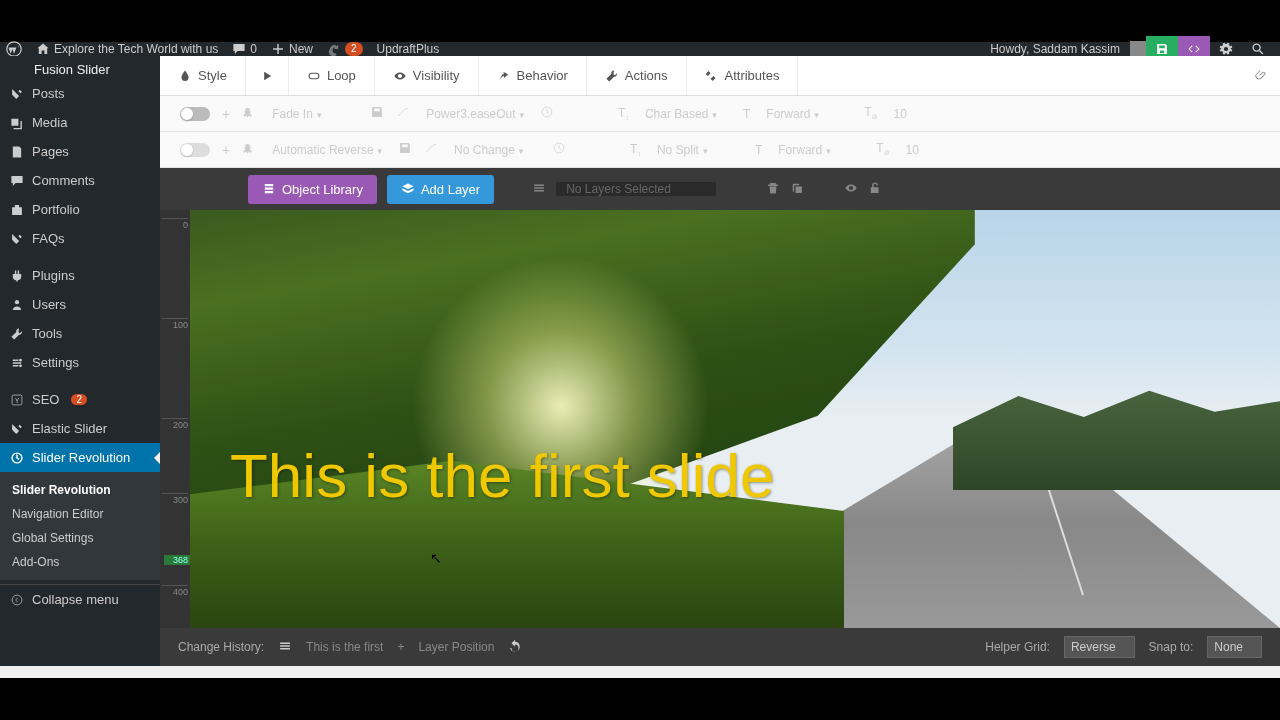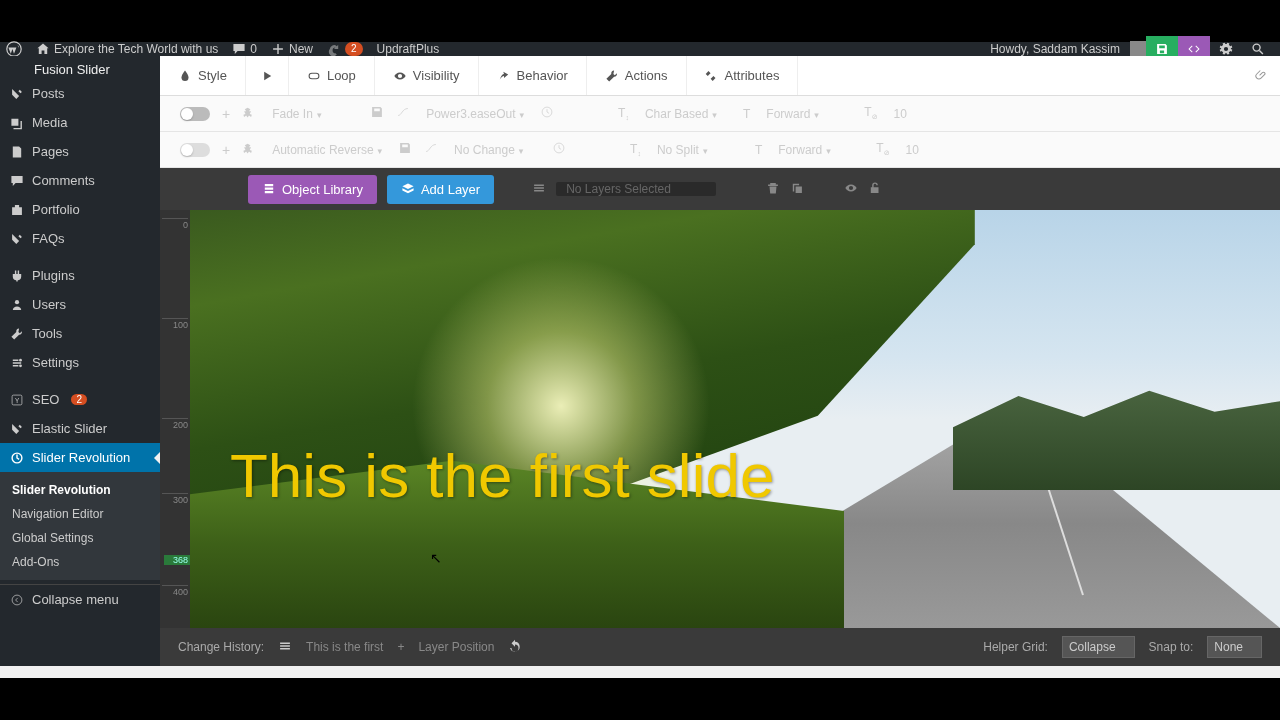--- a/index.html
+++ b/index.html
@@ -411,20 +411,20 @@
                 <path d="M3 5h14v2H3zm0 4h14v2H3zm0 4h14v2H3z"></path>
               </svg></span>
           <span class="hist">This is the first</span>
           <span class="ico" style="color:#888">+</span>
           <span class="hist">Layer Position</span>
           <span class="ico"><svg viewBox="0 0 20 20" fill="#888">
                 <path d="M10 4V1L5 6l5 5V8a5 5 0 11-5 5H3a7 7 0 107-9z"></path>
               </svg></span>
           <div class="sp"></div>
           <span class="lbl">Helper Grid:</span>
-          <span class="selbox">Collapse</span>
+          <span class="selbox">Reverse</span>
           <span class="lbl">Snap to:</span>
           <span class="selbox">None</span>
         </div>
       </div>
     </div>
   </div>
 </div>
 
 </body></html>

